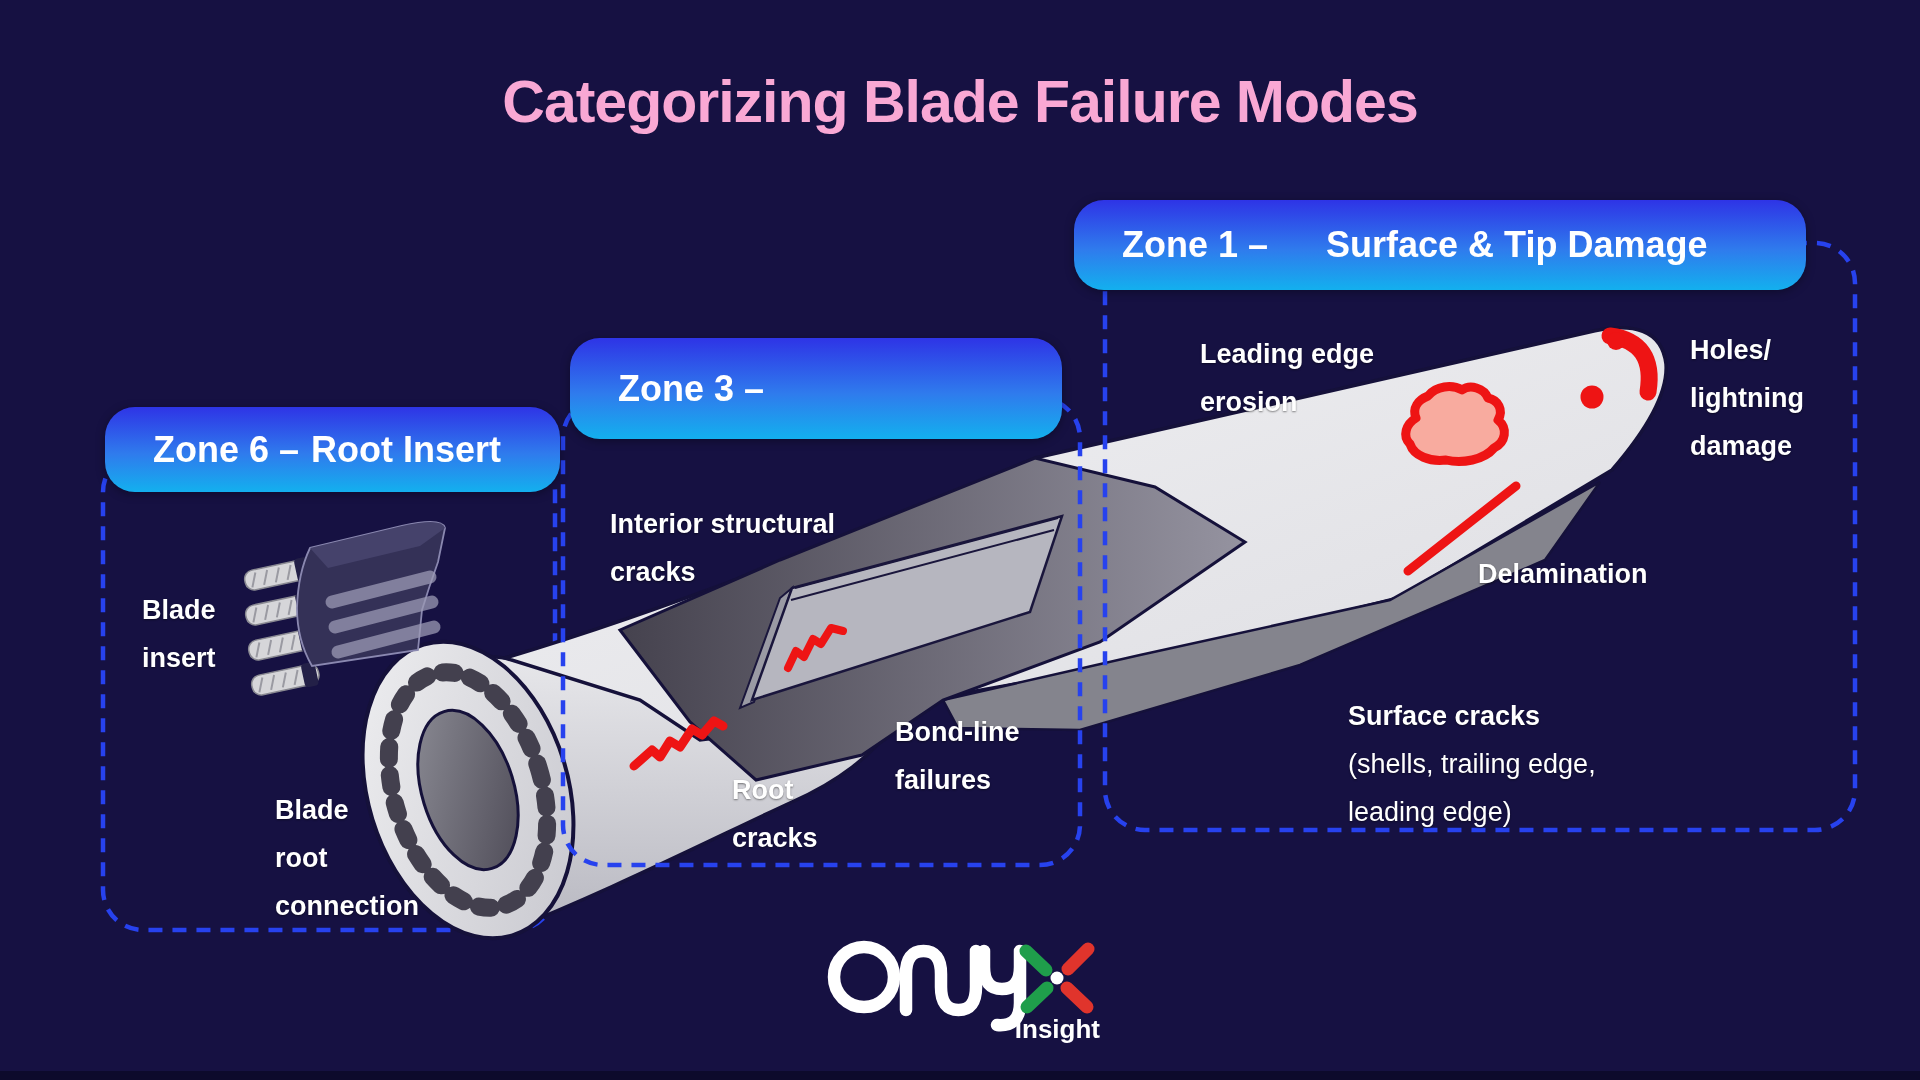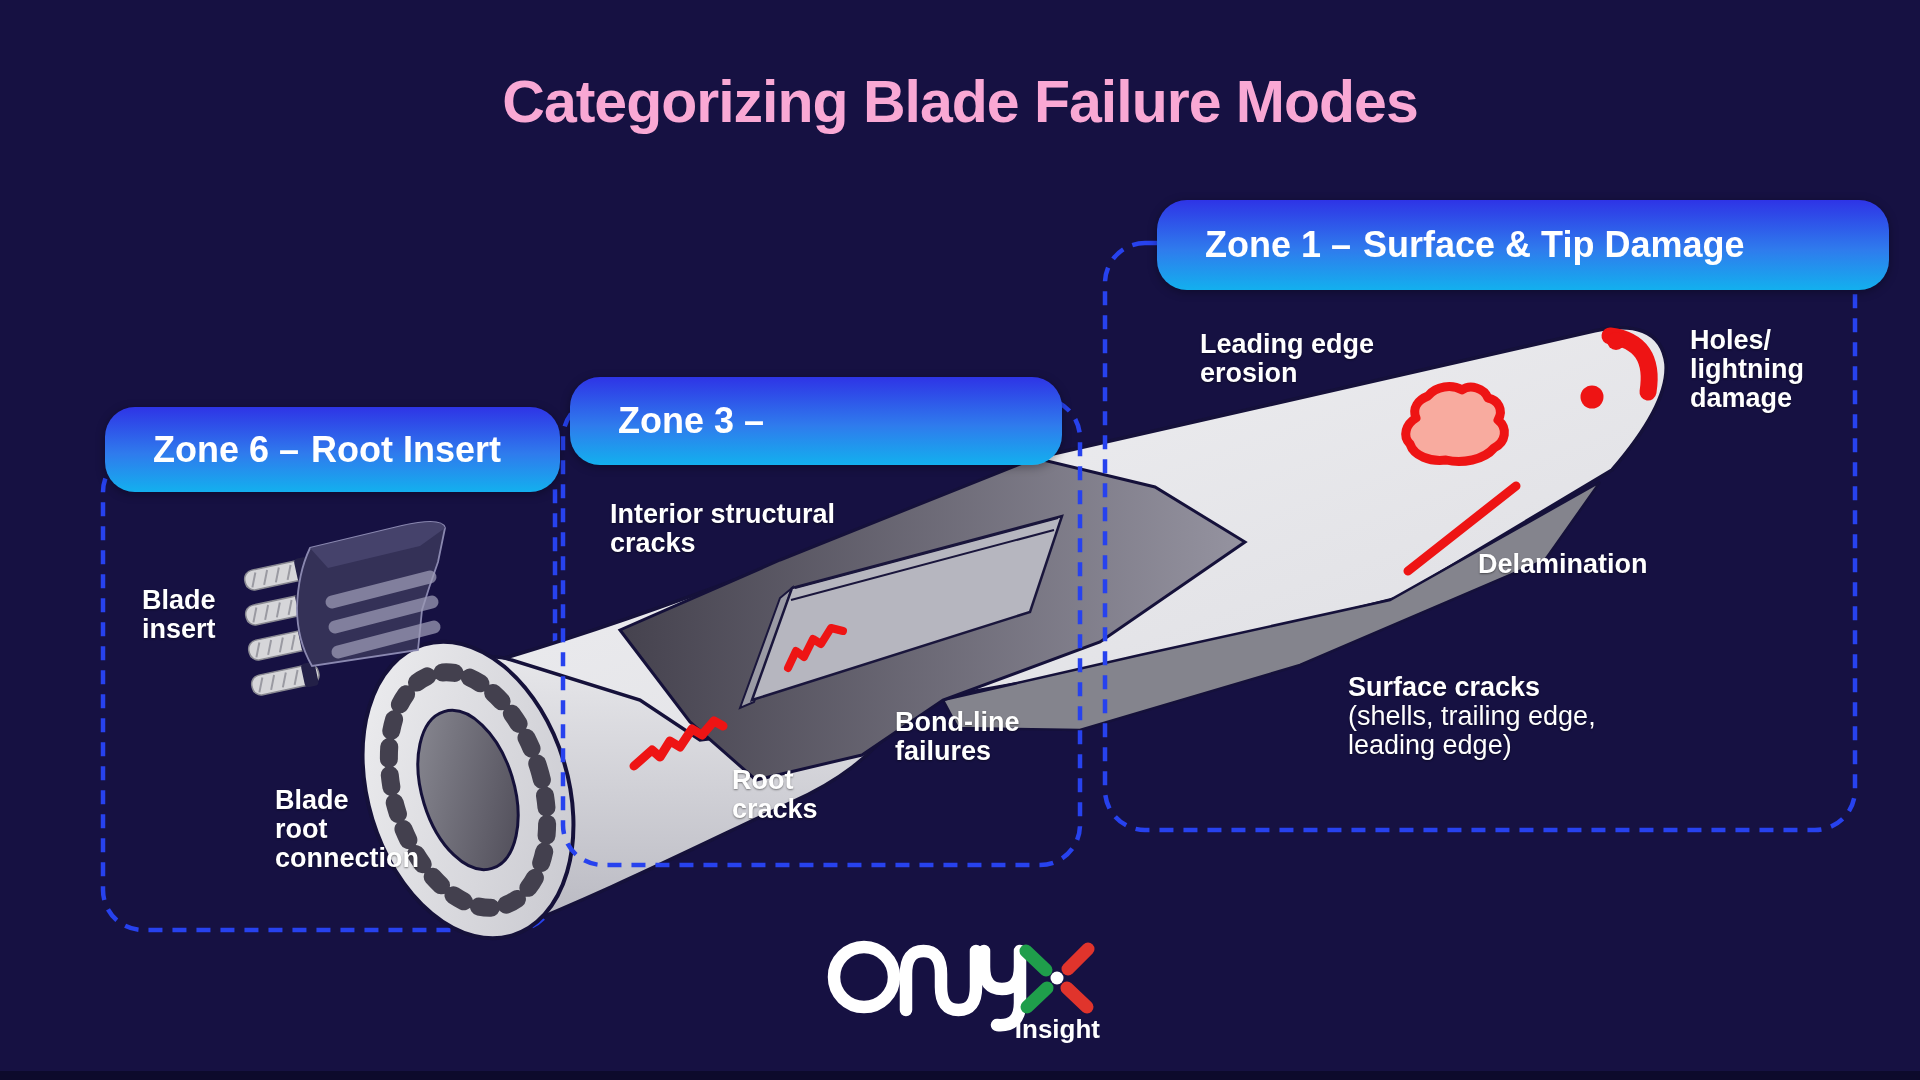--- a/index.html
+++ b/index.html
@@ -14,26 +14,26 @@
     font-size:59px;font-weight:700;letter-spacing:-1px;color:#f9a8d4;z-index:3;margin-top:16px;
   }
   .zone-banner{
     position:absolute;z-index:4;display:flex;align-items:center;
     background:linear-gradient(180deg,#2e34e6 0%,#2f7bed 55%,#13b0ee 100%);
     border-radius:30px;padding-left:48px;font-size:36px;color:#fff;
     box-shadow:0 2px 10px rgba(0,0,0,.35);
   }
   .zone-banner .b{font-weight:800;margin-right:12px;white-space:nowrap;}
   .zone-banner .r{font-weight:700;white-space:nowrap;}
-  .banner-z1{left:1157px;top:200px;width:684px;height:90px;}
-  .banner-z3{left:570px;top:377px;width:444px;height:88px;}
+  .banner-z1{left:1074px;top:200px;width:684px;height:90px;gap:46px;}
+  .banner-z3{left:570px;top:338px;width:444px;height:101px;}
   .banner-z2{left:105px;top:407px;width:407px;height:85px;}
   .note{
     position:absolute;z-index:3;font-size:27px;font-weight:700;
-    line-height:29px;white-space:pre-line;color:#fff;
+    line-height:48px;white-space:pre-line;color:#fff;
     text-shadow:0 1px 2px rgba(0,0,0,.45);
   }
   .note .sub{font-weight:400;display:block;}
   .n-leading{left:1200px;top:330px;}
   .n-holes{left:1690px;top:326px;}
   .n-delam{left:1478px;top:550px;text-align:right;}
   .n-surface{left:1348px;top:644px;}
   .n-interior{left:610px;top:484px;margin-top:16px;}
   .n-bond{left:895px;top:708px;}
   .n-rootcracks{left:732px;top:766px;}

